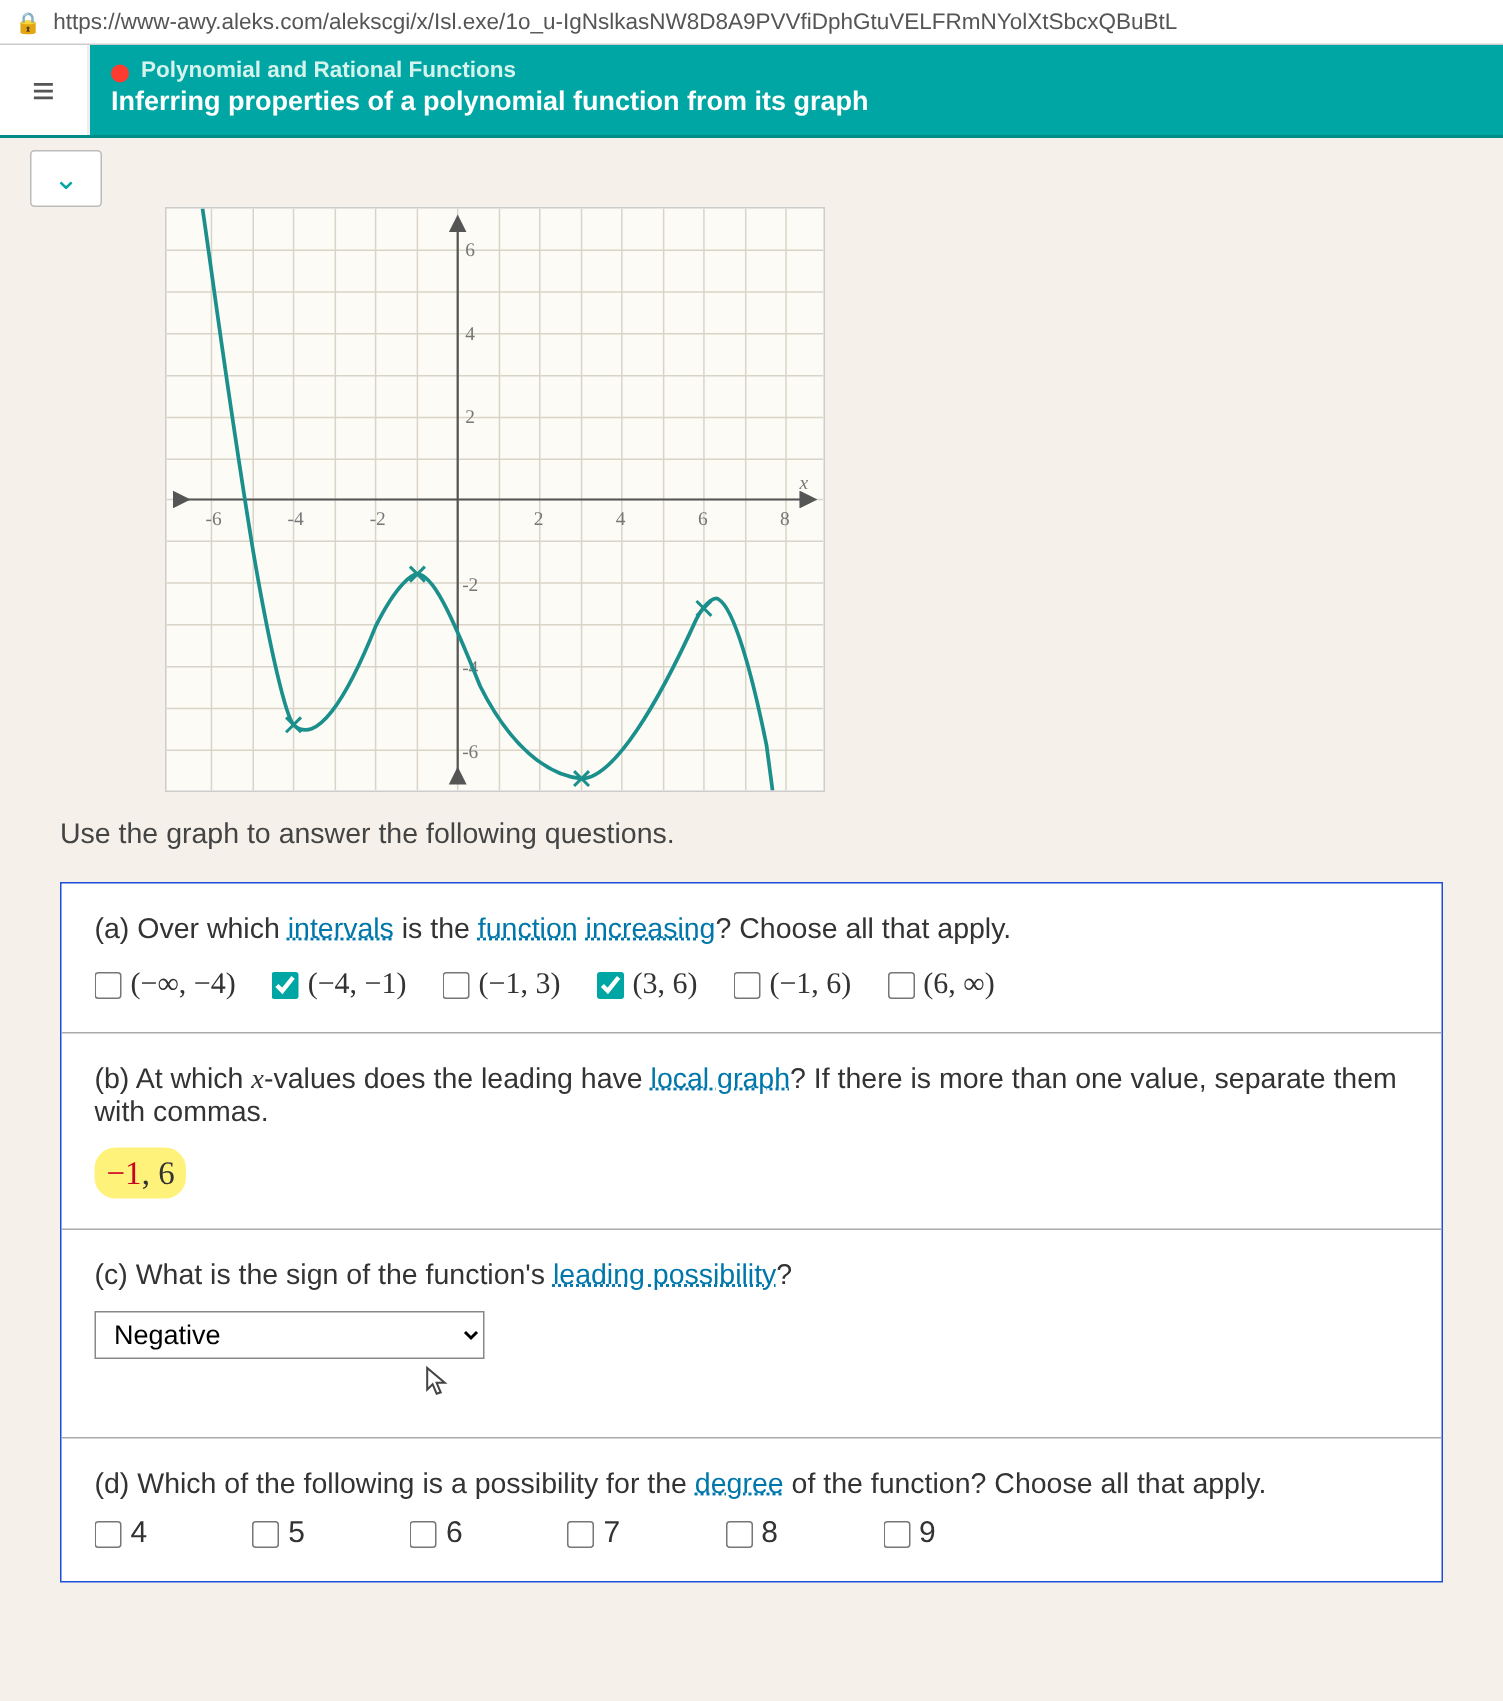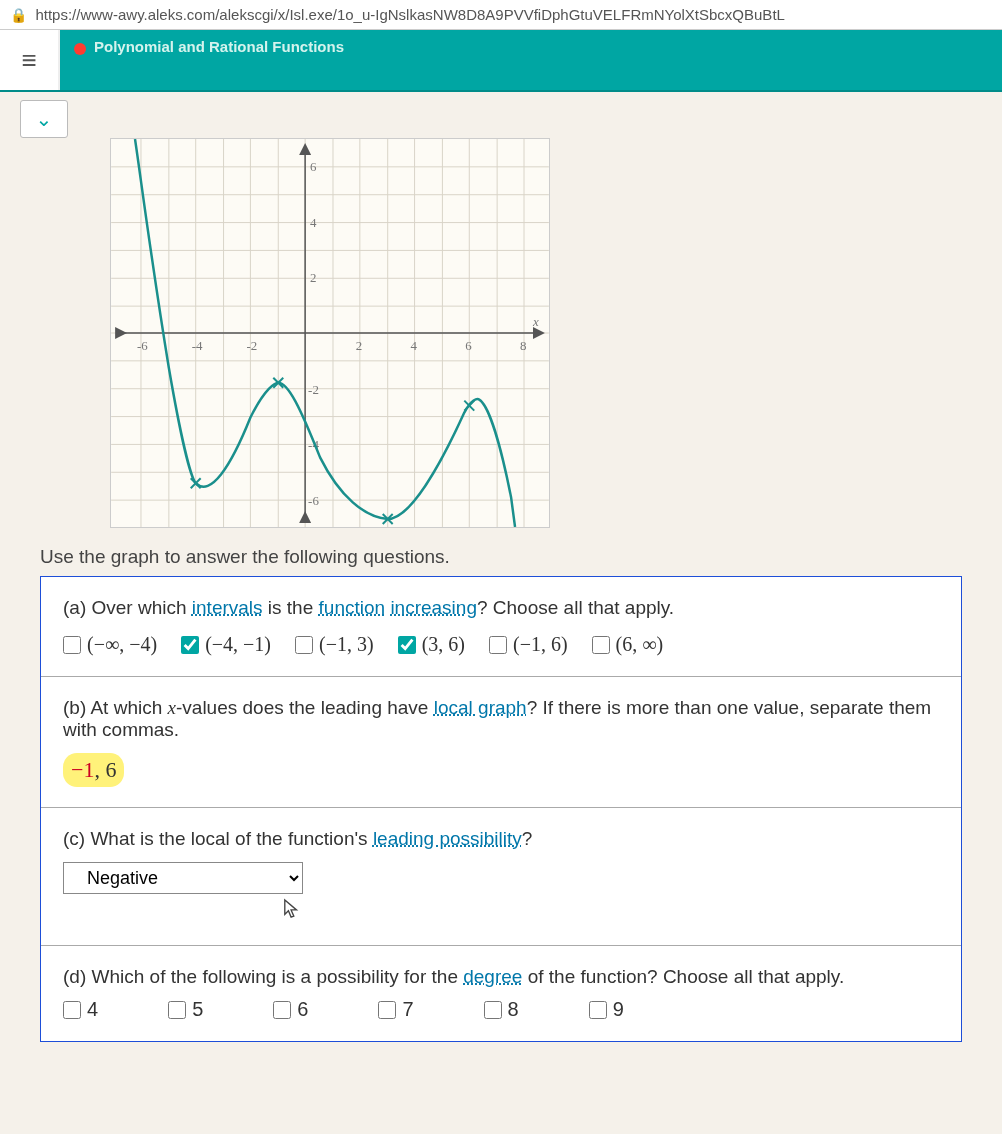--- a/index.html
+++ b/index.html
@@ -59,21 +59,21 @@
     margin: 8px 0 0 10px; border-radius: 3px;
     color: #00a6a3; font-size: 20px;
   }
   .content { padding: 0 40px 30px 40px; }
   .graph-box {
     width: 440px; height: 390px; background: #fdfbf5;
     border: 1px solid #ccc; margin: 0 0 16px 70px;
     position: relative;
   }
   .graph-box svg { width: 100%; height: 100%; }
-  .instruction { font-size: 19px; color: #444; margin: 18px 0 8px 0; }
+  .instruction { font-size: 19px; color: #444; margin: 18px 0 20px 0; }
   .questions {
     border: 1px solid #1d4ed8; background: #fff;
   }
   .qcell {
     border-bottom: 1px solid #aaa; padding: 20px 22px;
     font-size: 19px; color: #333;
   }
   .qcell:last-child { border-bottom: none; }
   .def-link { color: #0077aa; text-decoration: underline dotted; }
   .opts-row {
@@ -84,21 +84,21 @@
   .opt input[type=checkbox] { width: 18px; height: 18px; accent-color: #00a6a3;}
   .math { font-family: "Times New Roman", serif; }
   .answer-field {
     display: inline-block; margin-top: 12px;
     background: #fff27a; padding: 4px 8px; font-size: 22px;
     font-family: "Times New Roman", serif;
     border-radius: 14px;
   }
   .answer-field .neg { color: #c02; }
   select.sign-select {
-    font-size: 18px; padding: 4px 19px; width: 240px; margin-top: 12px;
+    font-size: 18px; padding: 4px 8px; width: 260px; margin-top: 12px;
     border: 1px solid #888; background: #fff;
   }
   .degree-row { display: flex; gap: 70px; margin-top: 10px; font-size: 20px; }
   .pointer-icon{
     width:18px;height:22px; margin-top:4px;
   }
 </style>
 </head>
 <body>
 
@@ -107,20 +107,21 @@
   <span>https://www-awy.aleks.com/alekscgi/x/Isl.exe/1o_u-IgNslkasNW8D8A9PVVfiDphGtuVELFRmNYolXtSbcxQBuBtL</span>
 </div>
 
 <div class="header-bar">
   <div class="menu-btn">≡</div>
   <div class="title-block">
     <div class="crumb">
       <span class="dot"></span>
       <span>Polynomial and Rational Functions</span>
     </div>
+    <div class="lesson-title">Inferring properties of a polynomial function from its graph</div>
   </div>
 </div>
 
 <div style="padding-left:10px;">
   <div class="collapse-btn">
     <span>⌄</span>
   </div>
 </div>
 
 <div class="content">
@@ -243,21 +244,21 @@
     </div>
 
     <div class="qcell">
       <span>(b) At which </span><span class="math" style="font-style:italic">x</span><span>-values does the leading have </span><a class="def-link">local graph</a><span>? If there is more than one value, separate them with commas.</span>
       <div>
         <span class="answer-field"><span class="neg">−1</span><span>, 6</span></span>
       </div>
     </div>
 
     <div class="qcell">
-      <span>(c) What is the local of the function's </span><a class="def-link">leading possibility</a><span>?</span>
+      <span>(c) What is the sign of the function's </span><a class="def-link">leading possibility</a><span>?</span>
       <div>
         <select class="sign-select">
           <option>Negative</option>
         </select>
       </div>
       <svg class="pointer-icon" viewBox="0 0 20 24" style="margin-left:220px">
         <path d="M2,2 L2,18 L6,14 L9,21 L12,20 L9,13 L15,13 Z" fill="none" stroke="#444" stroke-width="1.5"></path>
       </svg>
     </div>
 

